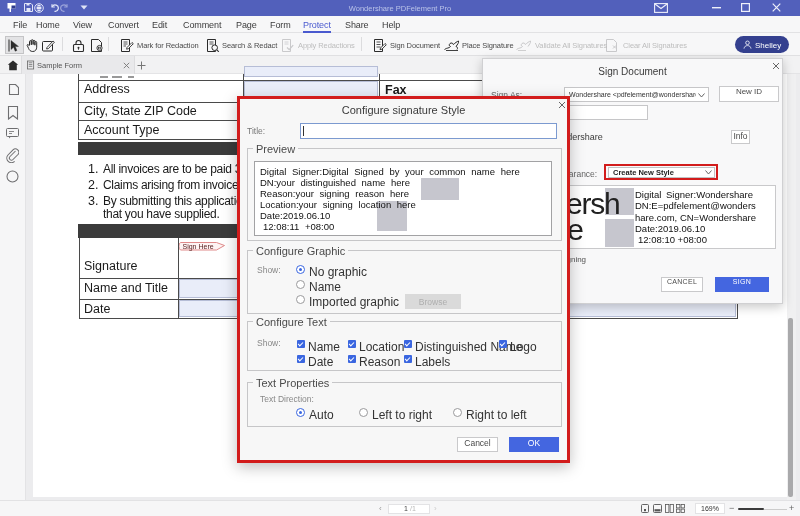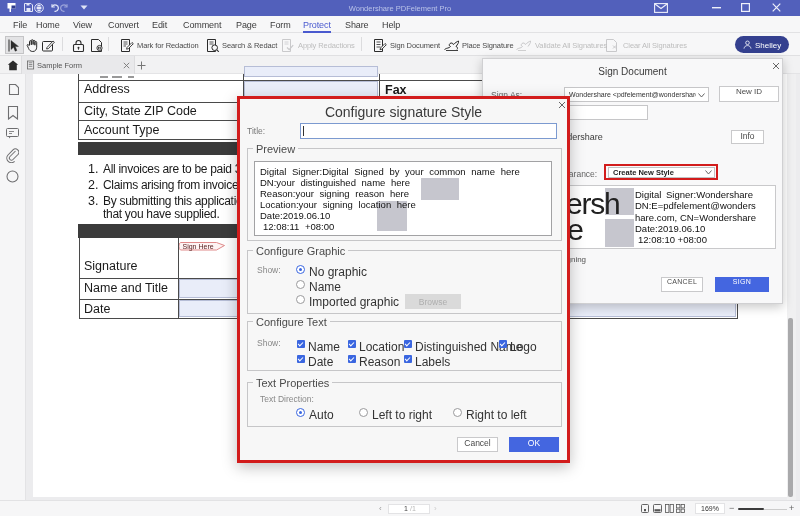--- a/index.html
+++ b/index.html
@@ -337,21 +337,21 @@
   <div class="abs" style="left:81px;top:28px;width:145px;height:15px;background:#fff;border:1px solid #c6c6c8"></div>
   <span class="abs" style="left:86px;top:32px;font-size:7px;color:#333;width:127px;overflow:hidden;white-space:nowrap">Wondershare &lt;pdfelement@wondershare.c</span>
   <svg class="abs" style="left:215px;top:34px" width="7" height="5" viewBox="0 0 7 5">
       <path d="M0.5 0.5L3.5 4L6.5 0.5" fill="none" stroke="#666" stroke-width="1"></path>
     </svg>
   <div class="btn" style="left:236px;top:27px;width:60px;height:16px">
       <span style="font-size:8px">New ID</span>
     </div>
   <div class="abs" style="left:81px;top:46px;width:84px;height:15px;background:#fff;border:1px solid #c6c6c8"></div>
   <span class="abs" style="left:66px;top:73px;font-size:9px;color:#3a3a3a">Wondershare</span>
-  <div class="btn" style="left:248px;top:71px;width:33px;height:14px">
+  <div class="btn" style="left:248px;top:71px;width:19px;height:14px">
       <span style="font-size:8.5px">Info</span>
     </div>
   <span class="abs" style="left:66px;top:110px;font-size:8.5px;color:#666">Appearance:</span>
   <div class="abs" style="left:121px;top:105px;width:114px;height:16px;border:2.5px solid #d21c1c"></div>
   <div class="abs" style="left:124.5px;top:108px;width:107px;height:11px;background:#fff;border:1px solid #c2c2c4"></div>
   <span class="abs" style="left:130px;top:109px;font-size:7.5px;color:#222;font-weight:bold">Create New Style</span>
   <svg class="abs" style="left:222px;top:111px" width="7" height="5" viewBox="0 0 7 5">
       <path d="M0.5 0.5L3.5 4L6.5 0.5" fill="none" stroke="#666" stroke-width="1"></path>
     </svg>
   <div class="abs" style="left:8px;top:126px;width:285px;height:64px;background:#fff;border:1px solid #c9c9cb;overflow:hidden">
@@ -370,21 +370,21 @@
   <div class="btn" style="left:178px;top:218px;width:42px;height:15px">
       <span style="font-size:7px;letter-spacing:0.3px">CANCEL</span>
     </div>
   <div class="btn blue" style="left:232px;top:218px;width:54px;height:15px">
       <span style="font-size:7px;letter-spacing:0.3px">SIGN</span>
     </div>
 </div>
 
 <div id="cfgdlg" class="abs">
     <div class="abs" style="left:-3px;top:-2px;width:333px;height:368px">
-  <span class="abs" style="left:0;right:0;top:7px;text-align:center;font-size:14px;color:#3a3a3a">Configure signature Style</span>
+  <span class="abs" style="left:0;right:0;top:7px;text-align:center;font-size:11px;color:#3a3a3a">Configure signature Style</span>
   <svg class="abs" style="left:321px;top:4px" width="8" height="8" viewBox="0 0 8 8">
         <path d="M1 1L7 7M7 1L1 7" stroke="#666" stroke-width="1"></path>
       </svg>
   <span class="abs" style="left:10px;top:29px;font-size:8.5px;color:#777">Title:</span>
   <div class="abs" style="left:63px;top:26px;width:257px;height:16px;background:#fff;border:1px solid #7c9ad0"></div>
   <div class="abs" style="left:66px;top:29px;width:1px;height:10px;background:#333"></div>
 
   <div class="groupbox" style="left:10px;top:51px;width:315px;height:93px">
         <span class="gblabel">Preview</span>
       </div>

